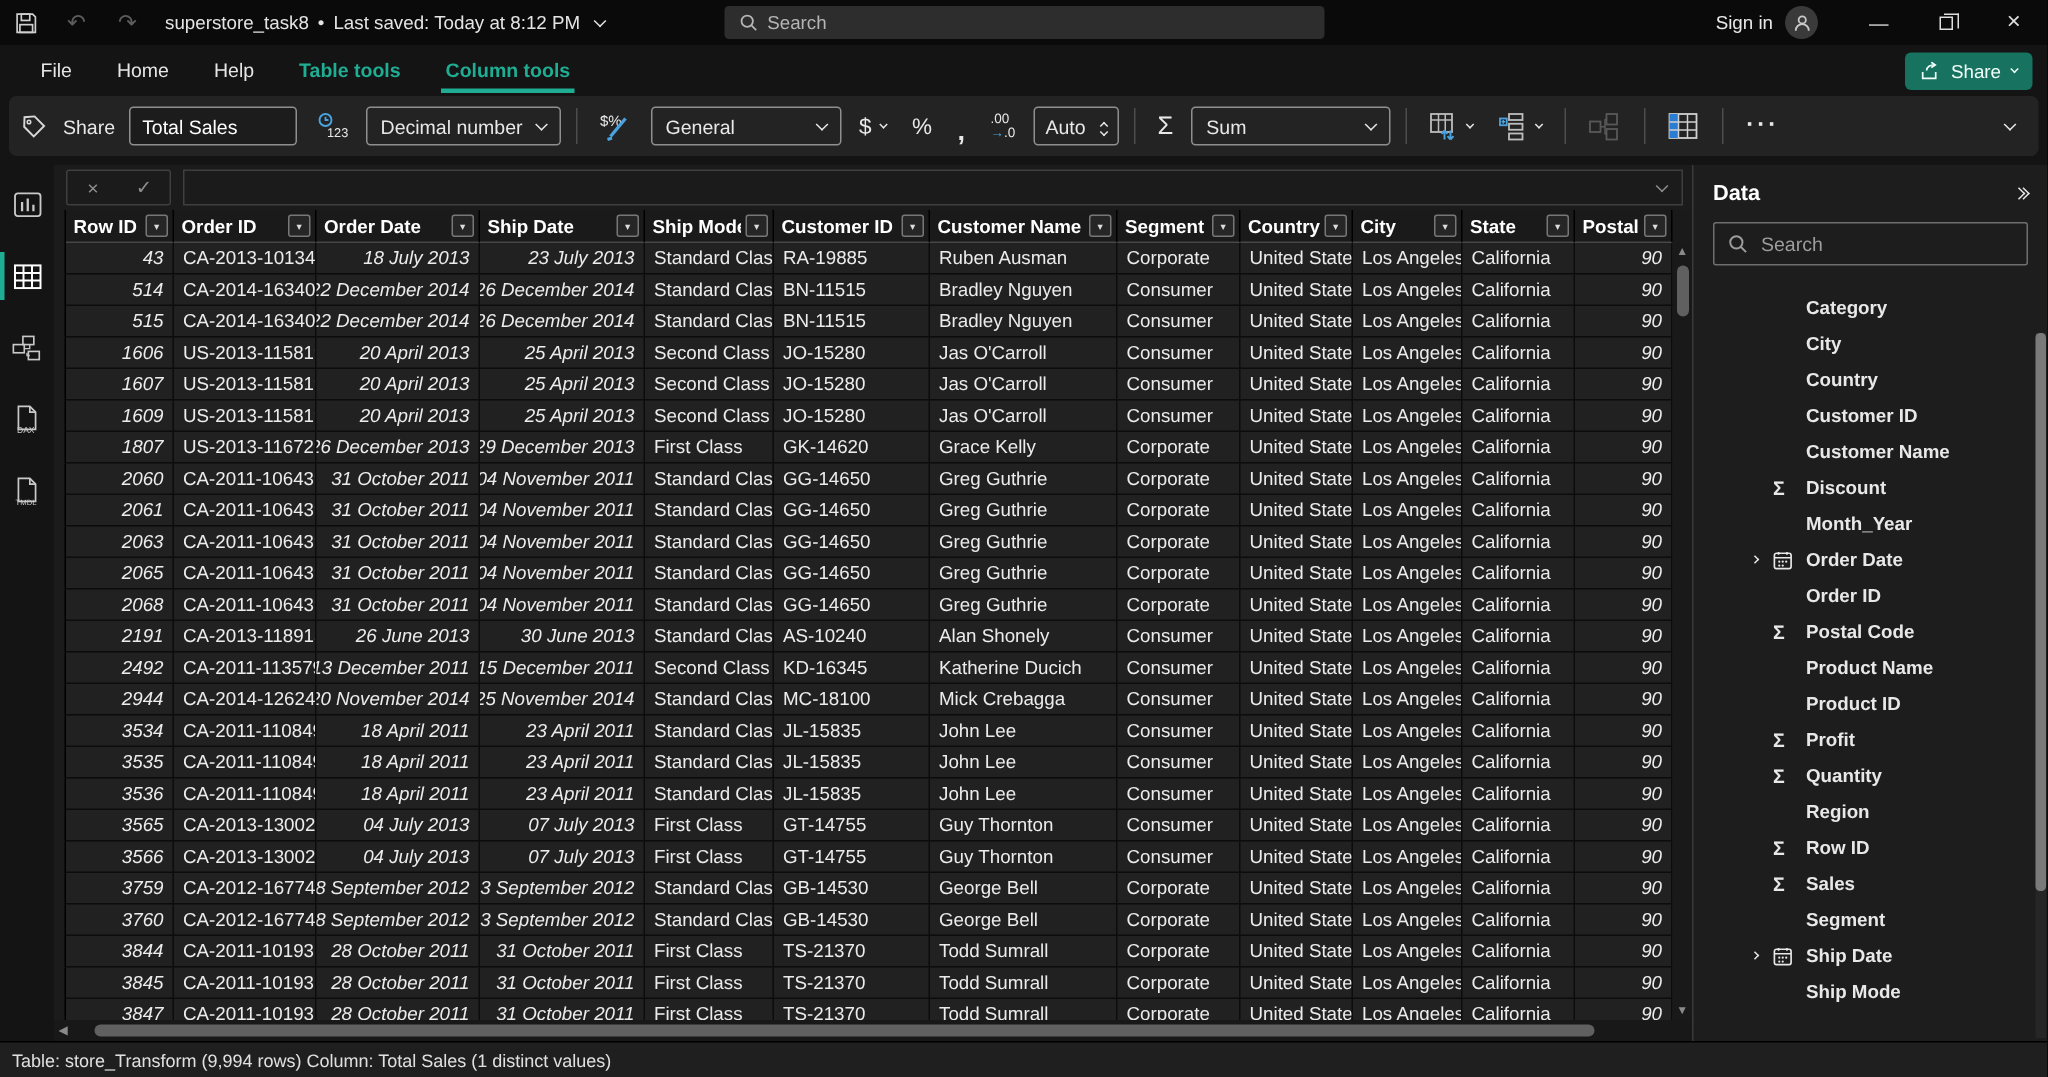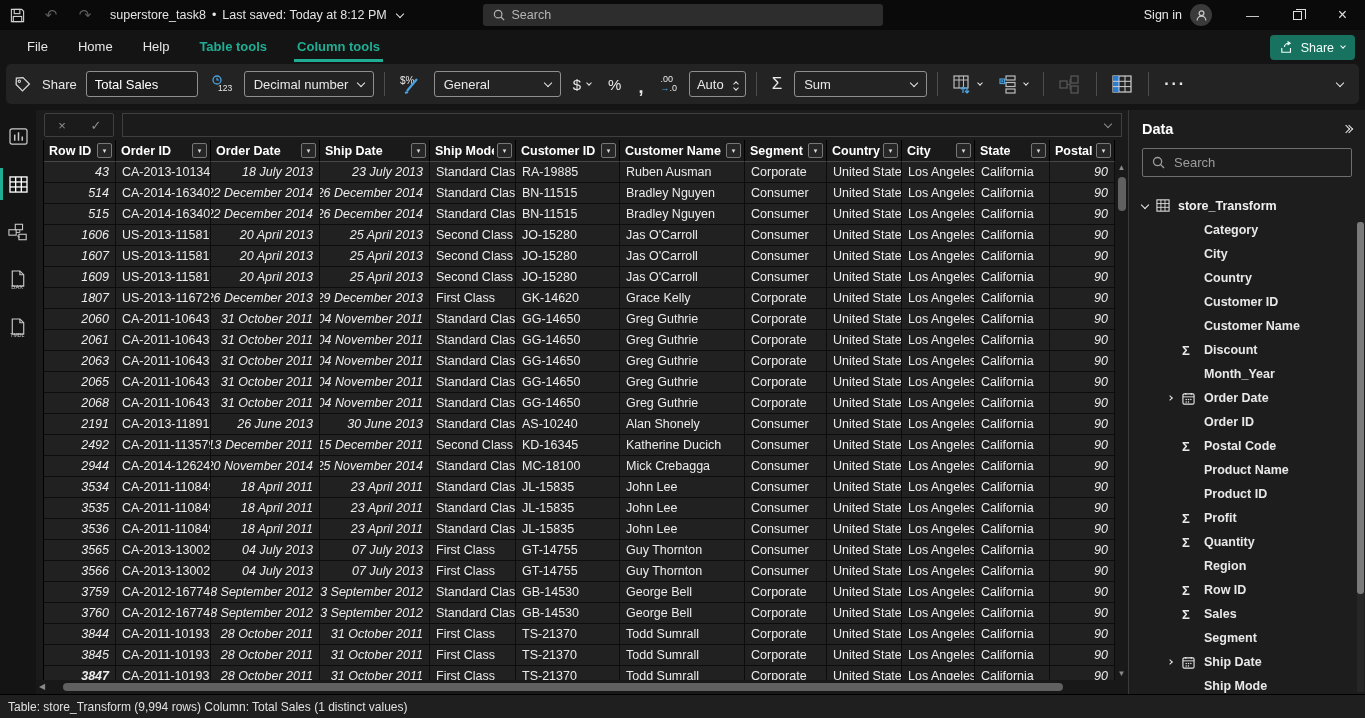--- a/index.html
+++ b/index.html
@@ -737,21 +737,21 @@
             <div class="tcell" style="width: 104px;">TS-21370</div>
             <div class="tcell" style="width: 125px;">Todd Sumrall</div>
             <div class="tcell" style="width: 82px;">Corporate</div>
             <div class="tcell" style="width: 75px;">United States</div>
             <div class="tcell" style="width: 73px;">Los Angeles</div>
             <div class="tcell" style="width: 75px;">California</div>
             <div class="tcell num" style="width: 65px;">90</div>
           </div>
           <div class="trow">
             <div class="gutter" style="width: 8px;"></div>
-            <div class="tcell num" style="width: 72px; font-weight: bold;">3847</div>
+            <div class="tcell num" style="width: 72px;">3847</div>
             <div class="tcell" style="width: 95px;">CA-2011-101931</div>
             <div class="tcell num" style="width: 109px;">28 October 2011</div>
             <div class="tcell num" style="width: 110px;">31 October 2011</div>
             <div class="tcell" style="width: 86px;">First Class</div>
             <div class="tcell" style="width: 104px;">TS-21370</div>
             <div class="tcell" style="width: 125px;">Todd Sumrall</div>
             <div class="tcell" style="width: 82px;">Corporate</div>
             <div class="tcell" style="width: 75px;">United States</div>
             <div class="tcell" style="width: 73px;">Los Angeles</div>
             <div class="tcell" style="width: 75px;">California</div>
@@ -783,33 +783,20 @@
     <div class="panel-search">
       <span>
         <svg width="13" height="13" viewBox="0 0 14 14">
             <circle cx="6" cy="6" r="4.4" fill="none" stroke="#9d9d9d" stroke-width="1.4"></circle>
             <line x1="9.3" y1="9.3" x2="13" y2="13" stroke="#9d9d9d" stroke-width="1.4"></line>
           </svg>
       </span>
       <span>Search</span>
     </div>
     <div class="tree">
-      <div class="tree-table">
-        <span class="chev" style="margin-top:-1px;"></span>
-        <span>
-          <svg width="14" height="13" viewBox="0 0 16 15">
-              <rect x="1" y="1" width="14" height="13" fill="none" stroke="#e8e8e8" stroke-width="1.2"></rect>
-              <line x1="1" y1="5.3" x2="15" y2="5.3" stroke="#e8e8e8"></line>
-              <line x1="1" y1="9.6" x2="15" y2="9.6" stroke="#e8e8e8"></line>
-              <line x1="5.6" y1="1" x2="5.6" y2="14" stroke="#e8e8e8"></line>
-              <line x1="10.3" y1="1" x2="10.3" y2="14" stroke="#e8e8e8"></line>
-            </svg>
-        </span>
-        <span>store_Transform</span>
-      </div>
       <div id="field-list">
           <div class="tree-field">
             <span class="tf-chev"></span>
             <span class="tf-icon"></span>
             <span>Category</span>
           </div>
           <div class="tree-field">
             <span class="tf-chev"></span>
             <span class="tf-icon"></span>
             <span>City</span>

